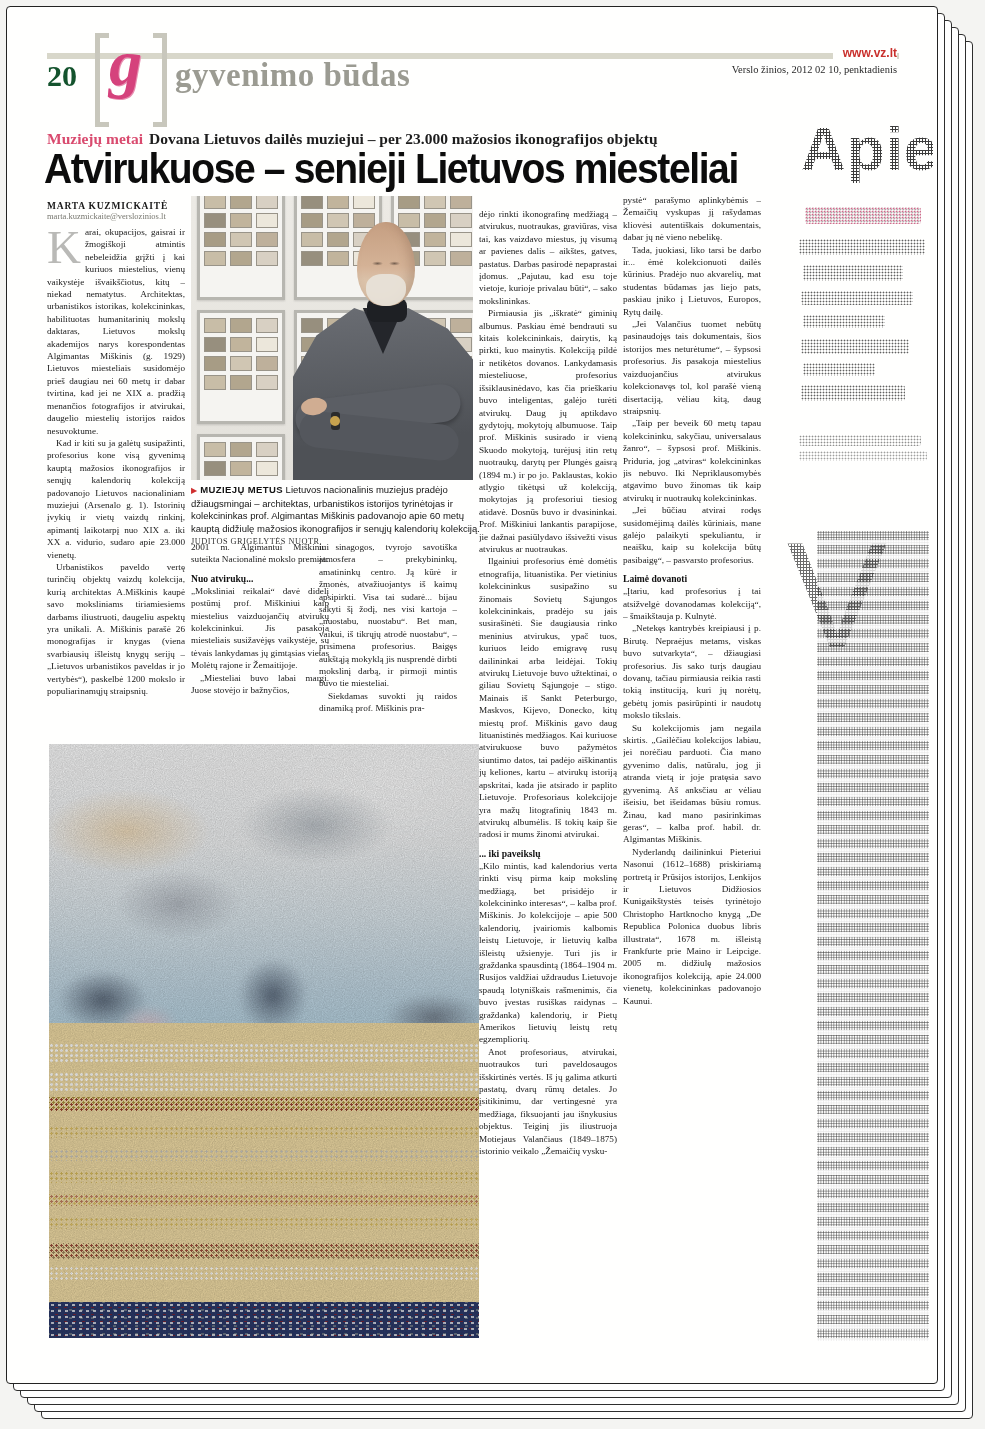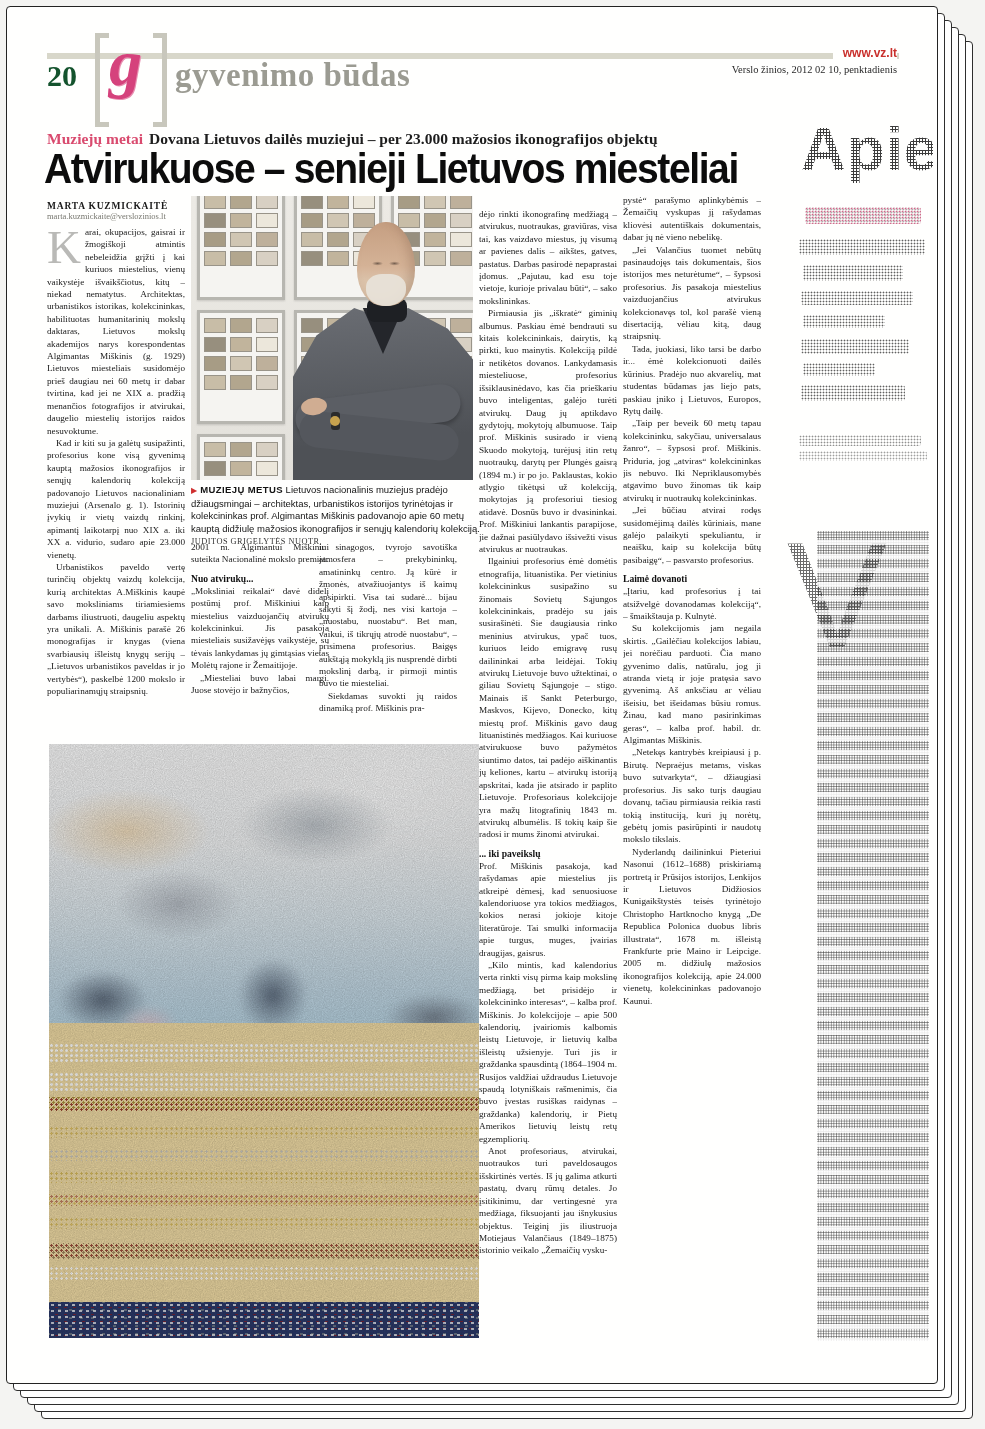--- a/index.html
+++ b/index.html
@@ -154,34 +154,33 @@
       </div>
     <div class="col" id="col3">
         <p>ir sinagogos, tvyrojo savotiška atmosfera – prekybininkų, amatininkų centro. Ją kūrė ir žmonės, atvažiuojantys iš kaimų apsipirkti. Visa tai sudarė... bijau sakyti šį žodį, nes visi kartoja – „nuostabu, nuostabu“. Bet man, vaikui, iš tikrųjų atrodė nuostabu“, – prisimena profesorius. Baigęs aukštąją mokyklą jis nusprendė dirbti mokslinį darbą, ir pirmoji mintis buvo tie miesteliai.</p>
         <p>Siekdamas suvokti jų raidos dinamiką prof. Miškinis pra-</p>
       </div>
     <div class="col" id="col4">
         <p>dėjo rinkti ikonografinę medžiagą – atvirukus, nuotraukas, graviūras, visa tai, kas vaizdavo miestus, jų visumą ar pavienes dalis – aikštes, gatves, pastatus. Darbas pasirodė nepaprastai įdomus. „Pajutau, kad esu toje vietoje, kurioje privalau būti“, – sako mokslininkas.</p>
         <p>Pirmiausia jis „iškratė“ giminių albumus. Paskiau ėmė bendrauti su kitais kolekcininkais, dairytis, ką pirkti, kuo mainytis. Kolekciją pildė ir netikėtos dovanos. Lankydamasis miesteliuose, profesorius išsiklausinėdavo, kas čia prieškariu buvo inteligentas, galėjo turėti atvirukų. Daug jų aptikdavo gydytojų, mokytojų albumuose. Taip prof. Miškinis susirado ir vieną Skuodo mokytoją, turėjusį itin retų nuotraukų, darytų per Plungės gaisrą (1894 m.) ir po jo. Paklaustas, kokio atlygio tikėtųsi už kolekciją, mokytojas ją profesoriui tiesiog atidavė. Dosnūs buvo ir dvasininkai. Prof. Miškiniui lankantis parapijose, jie dažnai pasiūlydavo išsivežti visus atvirukus ar nuotraukas.</p>
         <p>Ilgainiui profesorius ėmė domėtis etnografija, lituanistika. Per vietinius kolekcininkus susipažino su žinomais Sovietų Sąjungos kolekcininkais, pradėjo su jais susirašinėti. Šie daugiausia rinko meninius atvirukus, ypač tuos, kuriuos leido emigravę rusų dailininkai arba leidėjai. Tokių atvirukų Lietuvoje buvo užtektinai, o giliau Sovietų Sąjungoje – stigo. Mainais iš Sankt Peterburgo, Maskvos, Kijevo, Donecko, kitų miestų prof. Miškinis gavo daug lituanistinės medžiagos. Kai kuriuose atvirukuose buvo pažymėtos siuntimo datos, tai padėjo aiškinantis jų keliones, kartu – atvirukų istoriją apskritai, kada jie atsirado ir paplito Lietuvoje. Profesoriaus kolekcijoje yra mažų litografinių 1843 m. atvirukų albumėlis. Iš tokių kaip šie radosi ir mums žinomi atvirukai.</p>
         <h4 class="subhead">... iki paveikslų</h4>
-        <p>Prof. Miškinis pasakoja, kad rašydamas apie miestelius jis atkreipė dėmesį, kad senuosiuose kalendoriuose yra tokios medžiagos, kokios nerasi jokioje kitoje literatūroje. Tai smulki informacija apie turgus, muges, įvairias draugijas, gaisrus.</p>
         <p>„Kilo mintis, kad kalendorius verta rinkti visų pirma kaip mokslinę medžiagą, bet prisidėjo ir kolekcininko interesas“, – kalba prof. Miškinis. Jo kolekcijoje – apie 500 kalendorių, įvairiomis kalbomis leistų Lietuvoje, ir lietuvių kalba išleistų užsienyje. Turi jis ir graždanka spausdintą (1864–1904 m. Rusijos valdžiai uždraudus Lietuvoje spaudą lotyniškais rašmenimis, čia buvo įvestas rusiškas raidynas – graždanka) kalendorių, ir Pietų Amerikos lietuvių leistų retų egzempliorių.</p>
         <p>Anot profesoriaus, atvirukai, nuotraukos turi paveldosaugos išskirtinės vertės. Iš jų galima atkurti pastatų, dvarų rūmų detales. Jo įsitikinimu, dar vertingesnė yra medžiaga, fiksuojanti jau išnykusius objektus. Teiginį jis iliustruoja Motiejaus Valančiaus (1849–1875) istorinio veikalo „Žemaičių vysku-</p>
       </div>
     <div class="col" id="col5">
         <p>pystė“ parašymo aplinkybėmis – Žemaičių vyskupas jį rašydamas kliovėsi autentiškais dokumentais, dabar jų nė vieno nebelikę.</p>
+        <p>Tada, juokiasi, liko tarsi be darbo ir... ėmė kolekcionuoti dailės kūrinius. Pradėjo nuo akvarelių, mat studentas būdamas jas liejo pats, paskiau įniko į Lietuvos, Europos, Rytų dailę.</p>
         <p>„Jei Valančius tuomet nebūtų pasinaudojęs tais dokumentais, šios istorijos mes neturėtume“, – šypsosi profesorius. Jis pasakoja miestelius vaizduojančius atvirukus kolekcionavęs tol, kol parašė vieną disertaciją, vėliau kitą, daug straipsnių.</p>
-        <p>Tada, juokiasi, liko tarsi be darbo ir... ėmė kolekcionuoti dailės kūrinius. Pradėjo nuo akvarelių, mat studentas būdamas jas liejo pats, paskiau įniko į Lietuvos, Europos, Rytų dailę.</p>
         <p>„Taip per beveik 60 metų tapau kolekcininku, sakyčiau, universalaus žanro“, – šypsosi prof. Miškinis. Priduria, jog „atviras“ kolekcininkas jis nebuvo. Iki Nepriklausomybės atgavimo buvo žinomas tik kaip atvirukų ir nuotraukų kolekcininkas.</p>
         <p>„Jei būčiau atvirai rodęs susidomėjimą dailės kūriniais, mane galėjo palaikyti spekuliantu, ir neaišku, kaip su kolekcija būtų pasibaigę“, – pasvarsto profesorius.</p>
         <h4 class="subhead">Laimė dovanoti</h4>
         <p>„Įtariu, kad profesorius į tai atsižvelgė dovanodamas kolekciją“, – šmaikštauja p. Kulnytė.</p>
+        <p>„Netekęs kantrybės kreipiausi į p. Birutę. Nepraėjus metams, viskas buvo sutvarkyta“, – džiaugiasi profesorius. Jis sako turįs daugiau dovanų, tačiau pirmiausia reikia rasti tokią instituciją, kuri jų norėtų, gebėtų jomis pasirūpinti ir naudotų mokslo tikslais.</p>
         <p>Su kolekcijomis jam negaila skirtis. „Gailėčiau kolekcijos labiau, jei norėčiau parduoti. Čia mano gyvenimo dalis, natūralu, jog ji atranda vietą ir joje pratęsia savo gyvenimą. Aš anksčiau ar vėliau išeisiu, bet išeidamas būsiu romus. Žinau, kad mano pasirinkimas geras“, – kalba prof. habil. dr. Algimantas Miškinis.</p>
-        <p>„Netekęs kantrybės kreipiausi į p. Birutę. Nepraėjus metams, viskas buvo sutvarkyta“, – džiaugiasi profesorius. Jis sako turįs daugiau dovanų, tačiau pirmiausia reikia rasti tokią instituciją, kuri jų norėtų, gebėtų jomis pasirūpinti ir naudotų mokslo tikslais.</p>
         <p>Nyderlandų dailininkui Pieteriui Nasonui (1612–1688) priskiriamą portretą ir Prūsijos istorijos, Lenkijos ir Lietuvos Didžiosios Kunigaikštystės teisės tyrinėtojo Christopho Hartknocho knygą „De Republica Polonica duobus libris illustrata“, 1678 m. išleistą Frankfurte prie Maino ir Leipcige. 2005 m. didžiulę mažosios ikonografijos kolekciją, apie 24.000 vienetų, kolekcininkas padovanojo Kaunui.</p>
       </div>
 
     <div class="photo">
       <div id="panels">
           <div class="panel" style="left: 6px; top: -10px; width: 88px; height: 114px;">
             <div class="mini" style="background: rgb(201, 189, 166);"></div>
             <div class="mini" style="background: rgb(179, 166, 141);"></div>
             <div class="mini" style="background: rgb(216, 208, 194);"></div>
             <div class="mini" style="background: rgb(151, 143, 125);"></div>

